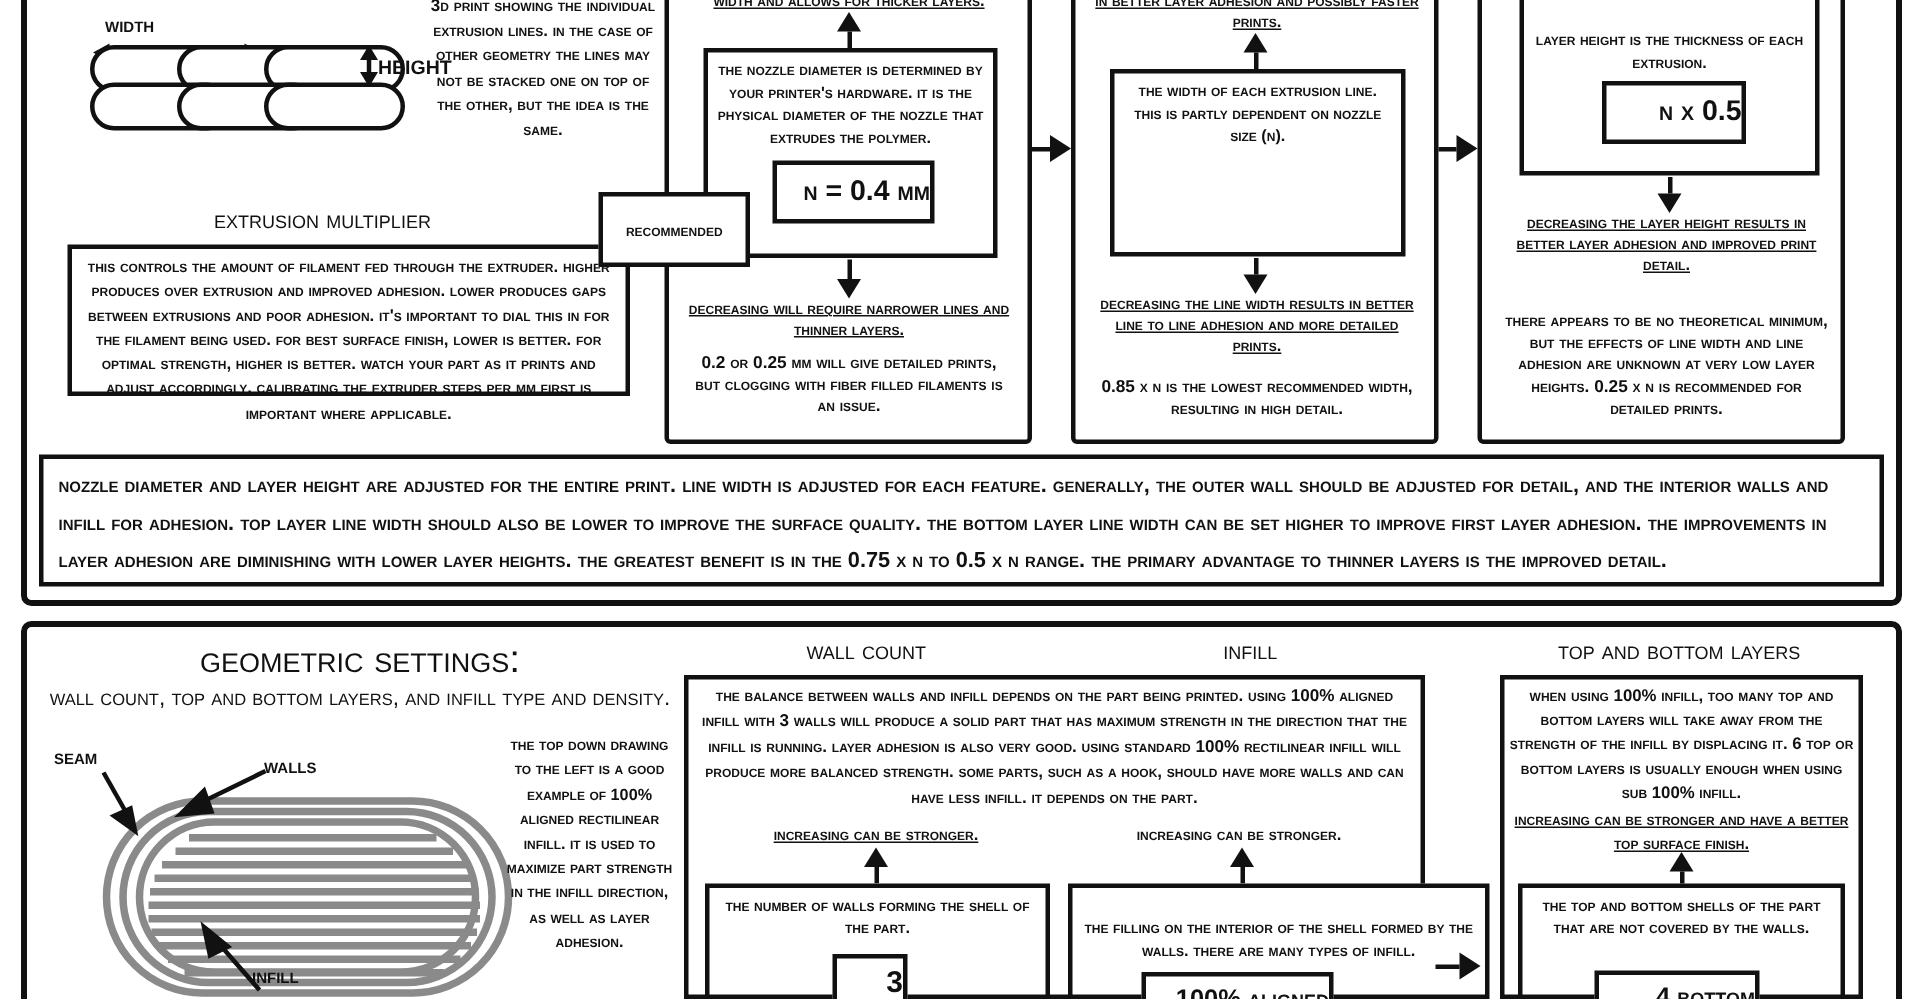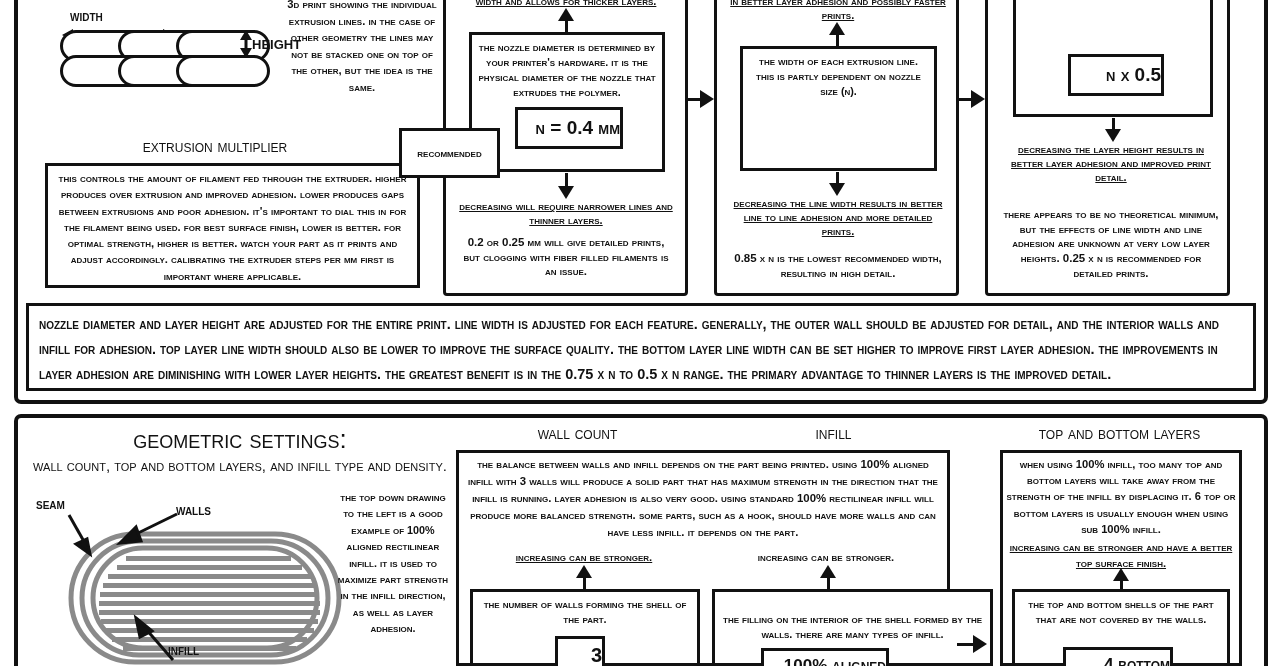--- a/index.html
+++ b/index.html
@@ -169,21 +169,21 @@
       <polygon points="8,0 2,10 14,10" fill="#111"></polygon>
       <polygon points="8,28 2,18 14,18" fill="#111"></polygon>
     </svg>
     <div class="lab" style="left:252px;top:33px;font-size:18px;">Height</div>
   </div>
 
   <div class="t" style="position:absolute;left:286px;top:-4px;width:152px;font-size:11.3px;line-height:1.47;">3D print showing the individual extrusion lines. In the case of other geometry the lines may not be stacked one on top of the other, but the idea is the same.</div>
 
   <div class="heading" style="position:absolute;left:40px;top:137px;width:350px;font-size:17px;">Extrusion Multiplier</div>
 
-  <div class="boxed" style="position:absolute;left:45px;top:163px;width:375px;height:125px;padding:4px 8px;">
+  <div class="boxed" style="position:absolute;left:45px;top:163px;width:375px;height:101px;padding:4px 8px;">
     <div class="t" style="font-size:11.3px;line-height:1.44;">This controls the amount of filament fed through the extruder. Higher produces over extrusion and improved adhesion. Lower produces gaps between extrusions and poor adhesion. It's important to dial this in for the filament being used. For best surface finish, lower is better. For optimal strength, higher is better. Watch your part as it prints and adjust accordingly. Calibrating the extruder steps per mm first is important where applicable.</div>
   </div>
 
   <div class="recbadge" style="left:399px;top:128px;width:85px;height:20px;font-size:12px;">Recommended</div>
   <div class="arrow-h" style="left:484px;top:130px;width:30px;height:18px;">
     <div class="shaft"></div>
       <div class="head"></div>
   </div>
 
   <div class="col" id="col-nozzle"></div>
@@ -226,20 +226,21 @@
   <div class="t und" style="position:absolute;left:729px;top:196px;width:218px;font-size:11px;">Decreasing the line width results in better line to line adhesion and more detailed prints.</div>
   <div class="t" style="position:absolute;left:729px;top:251px;width:218px;font-size:11.5px;">0.85 x N is the lowest recommended width, resulting in high detail.</div>
 
   <div class="arrow-h" style="left:959px;top:90px;width:26px;height:18px;">
     <div class="shaft"></div>
       <div class="head"></div>
   </div>
 
   <div class="col" id="col-layerh"></div>
   <div class="colinner" style="left:1013px;top:-8px;width:200px;height:125px;padding:5px 6px;">
+    <div class="t" style="font-size:10.8px;line-height:1.4;padding-top:20px;">Layer height is the thickness of each extrusion.</div>
     <div class="valbox" style="position:absolute;left:52px;top:59px;width:96px;height:42px;">
       <span style="font-variant:small-caps;text-transform:lowercase;font-weight:bold;font-size:19px;">N x 0.5</span>
     </div>
   </div>
   <div class="arrow-dn" style="left:1105px;top:118px;width:16px;height:24px;">
     <div class="shaft"></div>
       <div class="head"></div>
   </div>
   <div class="t und" style="position:absolute;left:1001px;top:142px;width:220px;font-size:11px;">Decreasing the layer height results in better layer adhesion and improved print detail.</div>
   <div class="t" style="position:absolute;left:1001px;top:207px;width:220px;font-size:11.5px;">There appears to be no theoretical minimum, but the effects of line width and line adhesion are unknown at very low layer heights. 0.25 x N is recommended for detailed prints.</div>

